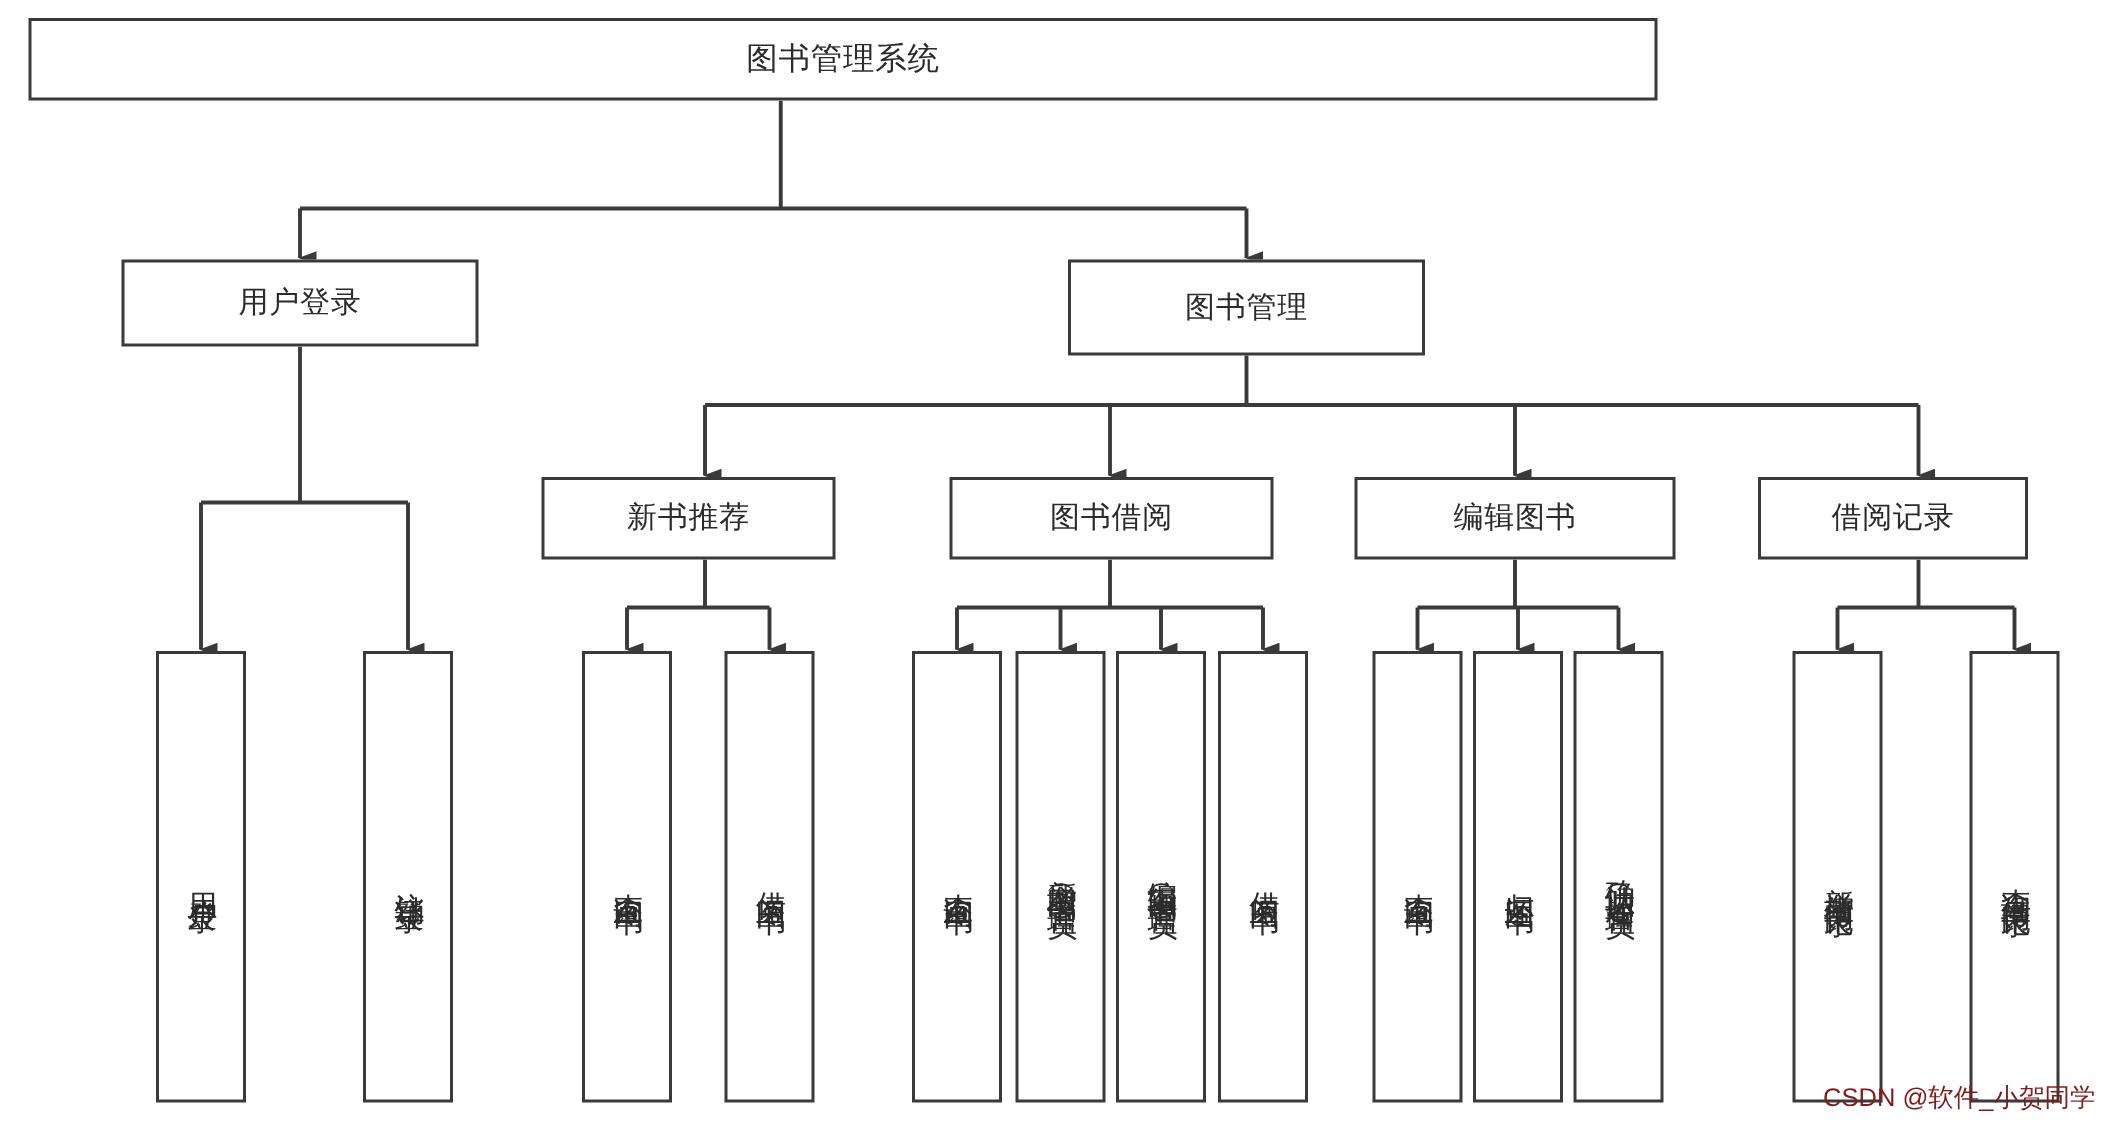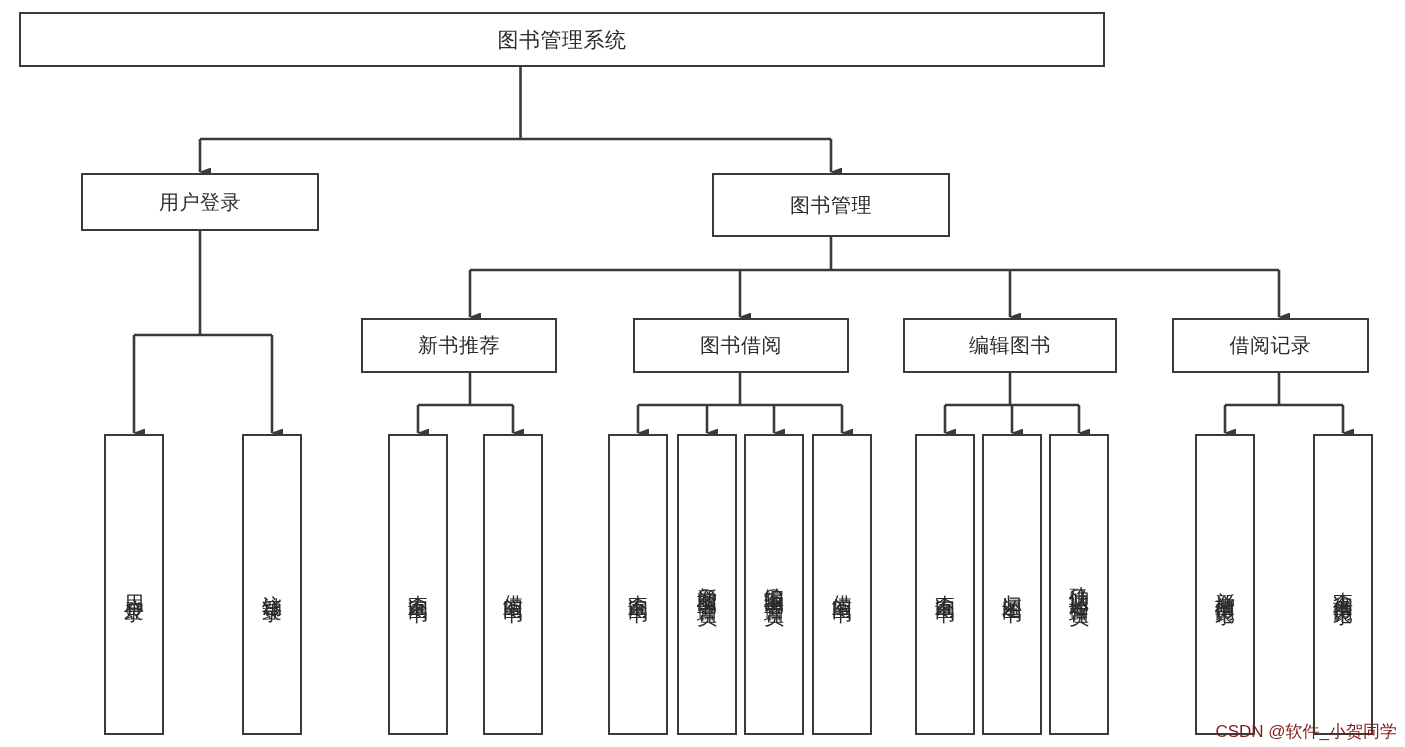--- a/index.html
+++ b/index.html
@@ -127,21 +127,21 @@
       </div>
       <div class="node-box node-branch" style="left: 361px; top: 318px; width: 196px; height: 55px;">
         <span class="node-label">新书推荐</span>
       </div>
       <div class="node-box node-branch" style="left: 633px; top: 318px; width: 216px; height: 55px;">
         <span class="node-label">图书借阅</span>
       </div>
       <div class="node-box node-branch" style="left: 903px; top: 318px; width: 214px; height: 55px;">
         <span class="node-label">编辑图书</span>
       </div>
-      <div class="node-box node-branch" style="left: 1172px; top: 318px; width: 197px; height: 55px;">
+      <div class="node-box node-branch" style="left: 1172px; top: 318px; width: 180px; height: 55px;">
         <span class="node-label">借阅记录</span>
       </div>
       <div class="node-box node-leaf" style="left: 104px; top: 434px; width: 60px; height: 301px;">
         <span class="node-label">用户登录</span>
       </div>
       <div class="node-box node-leaf" style="left: 242px; top: 434px; width: 60px; height: 301px;">
         <span class="node-label">注销登录</span>
       </div>
       <div class="node-box node-leaf" style="left: 388px; top: 434px; width: 60px; height: 301px;">
         <span class="node-label">查询图书</span>

